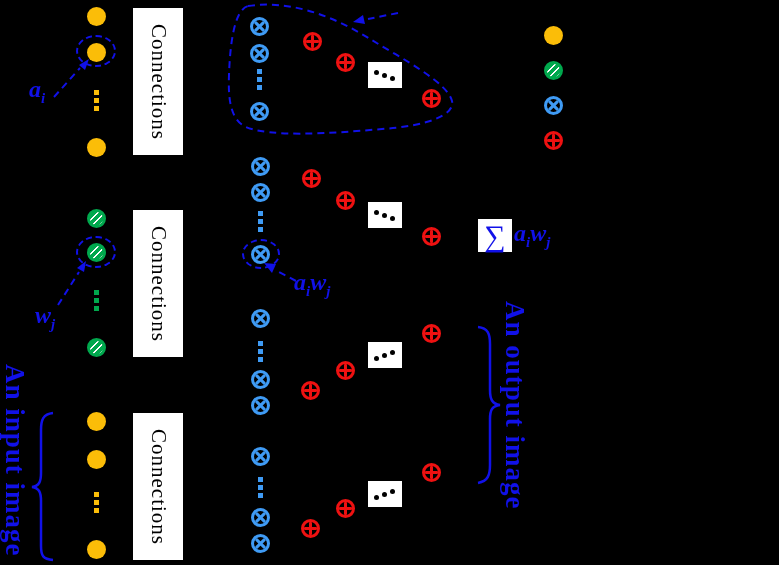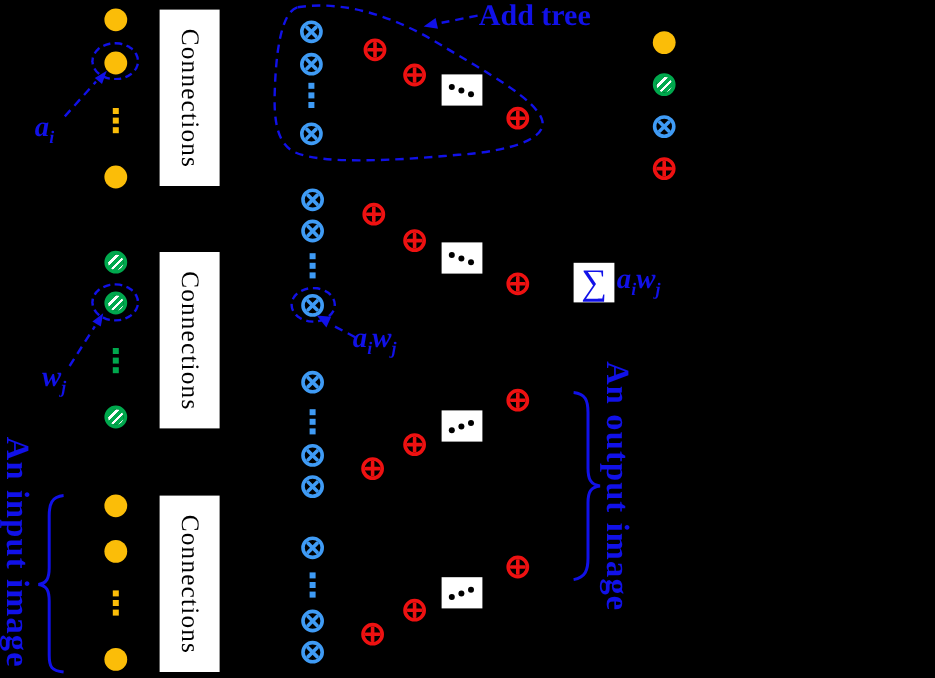--- a/index.html
+++ b/index.html
@@ -39,21 +39,21 @@
   
   .connbox{position:absolute;background:var(--box-bg,#fff);display:flex;align-items:center;justify-content:center;}
   .connbox .vtext{
     writing-mode:vertical-rl;font-size:21px;letter-spacing:1px;
     color:var(--box-text,#000);white-space:nowrap;
   }
   
   .label{position:absolute;color:var(--accent,#1111e8);z-index:6;white-space:nowrap;}
   .math{font-style:italic;font-weight:bold;font-size:24px;line-height:1;}
   .math sub,.label sub{font-size:62%;font-style:italic;}
-  #label-a-i{left:29px;top:94px;}
+  #label-a-i{left:29px;top:77px;}
   #label-w-j{left:35px;top:303px;}
   #label-aiwj{left:294px;top:270px;}
   #label-add-tree{left:399px;top:1px;font-weight:bold;font-size:25px;line-height:1;}
   #label-sum{left:478px;top:219px;display:flex;align-items:center;}
   #label-sum .sigma{
     background:var(--box-bg,#fff);width:34px;height:33px;display:flex;align-items:center;
     justify-content:center;font-size:30px;line-height:1;color:var(--accent,#1111e8);
   }
   #label-sum .math{font-size:24px;margin-left:2px;}
   .vlabel{writing-mode:vertical-rl;font-weight:bold;font-size:27px;letter-spacing:1px;line-height:1;}
@@ -90,21 +90,20 @@
 
     <path class="brace" d="M 478,327 C 488,328 490,334 490,344 L 490,390 C 490,399 492,404 500,405 C 492,406 490,410 490,419 L 490,465 C 490,475 488,481 478,483"></path>
   </svg>
 
   <div class="label math" id="label-a-i"><span>a</span><sub>i</sub></div>
 
   <div class="label math" id="label-w-j"><span>w</span><sub>j</sub></div>
 
   <div class="label math" id="label-aiwj"><span>a</span><sub>i</sub><span>w</span><sub>j</sub></div>
 
-  <div class="label" id="label-add-tree">Add tree</div>
 
   <div class="label" id="label-sum">
     <span class="sigma">∑</span>
       <span class="math"><span>a</span><sub>i</sub><span>w</span><sub>j</sub></span>
   </div>
 
   <div class="label vlabel" id="label-input-image">An input image</div>
 
   <div class="label vlabel" id="label-output-image">An output image</div>
 <div class="dot input-dot" style="left: 86.5px; top: 6.5px;"></div>

